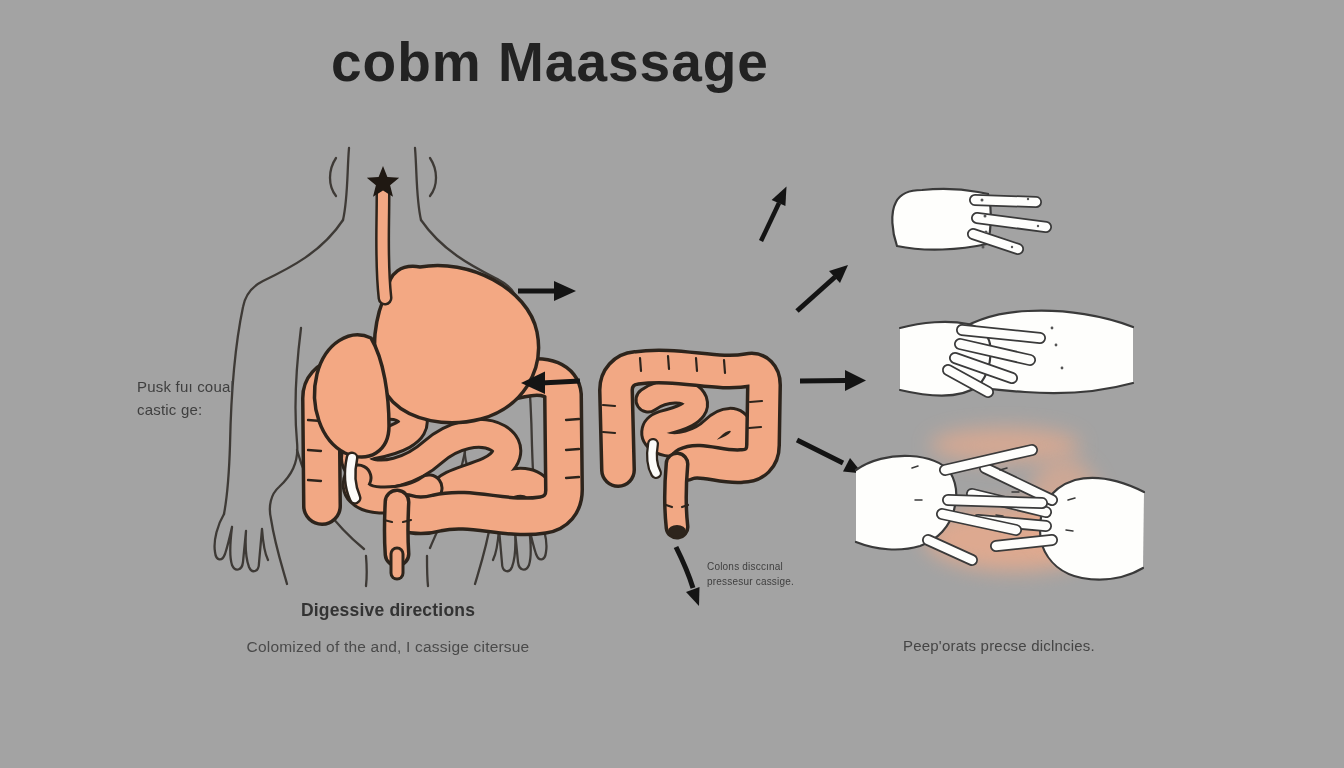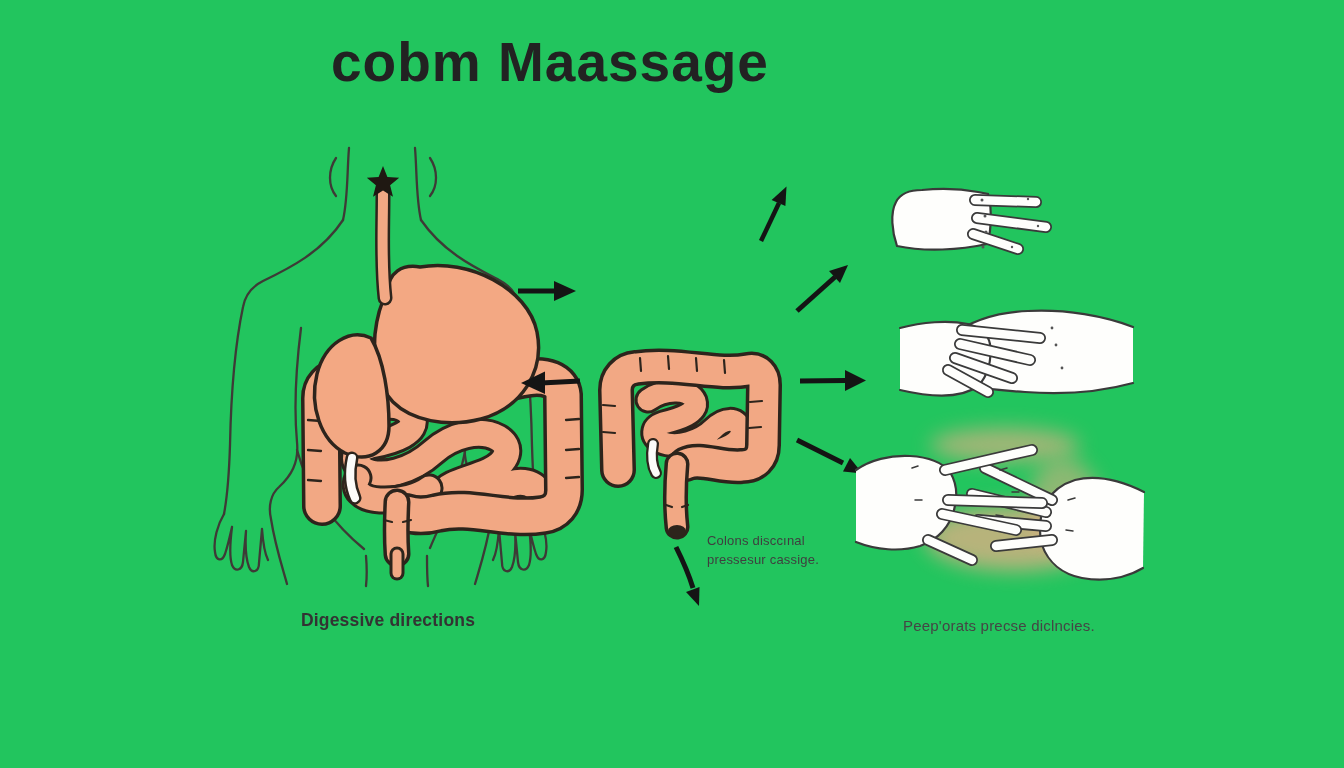--- a/index.html
+++ b/index.html
@@ -1,30 +1,30 @@
 <!DOCTYPE html>
 <html><head>
 <meta charset="utf-8">
 <style>
   html,body{margin:0;padding:0;background:#FDFDFB;}
   .stage{
-    position:relative;width:1344px;height:768px;background:#22c55e;
+    position:relative;width:1344px;height:768px;background:#a3a3a3;
     overflow:hidden;font-family:"Liberation Sans",sans-serif;
   }
   .txt{position:absolute;color:#3F3F3F;letter-spacing:.2px;}
   .title{
     position:absolute;left:280px;top:30px;width:540px;text-align:center;
     font-size:55px;font-weight:700;color:#1F1F1F;letter-spacing:1px;color:#222;
   }
   .side-label{left:137px;top:376px;font-size:15px;line-height:1.5;}
-  .colon-label{left:707px;top:532px;font-size:13px;line-height:1.45;}
+  .colon-label{left:707px;top:560px;font-size:10px;line-height:1.45;}
   .caption-wrap{left:208px;top:600px;width:360px;text-align:center;}
-  .caption-heading{font-size:17.5px;font-weight:700;color:#333;margin-bottom:14px;margin-top:10px;}
+  .caption-heading{font-size:17.5px;font-weight:700;color:#333;margin-bottom:14px;}
   .caption-line{font-size:15.5px;color:#4A4A4A;line-height:1.55;}
-  .right-caption{left:903px;top:617px;font-size:15px;color:#454545;}
+  .right-caption{left:903px;top:637px;font-size:15px;color:#454545;}
   .glow{position:absolute;border-radius:50%;background:#F6AC88;filter:blur(10px);}
   svg.layer{position:absolute;left:0;top:0;}
 </style>
 </head>
 <body>
 
 <div class="stage">
 
   <div class="glow" style="left:930px;top:428px;width:150px;height:34px;opacity:.6;"></div>
   <div class="glow" style="left:925px;top:505px;width:180px;height:66px;opacity:.7;"></div>
@@ -215,25 +215,30 @@
           <path d="M945,470 L1032,450" stroke="#FEFEFC" stroke-width="8.5"></path>
       </g>
       <g stroke="#3A3A3A" stroke-width="1.5">
         <path d="M1000,470 L1007,468 M1012,492 L1019,492 M996,515 L1003,516 M1068,500 L1075,498 M1066,530 L1073,531 M912,468 L918,466 M915,500 L922,500"></path>
       </g>
     </g>
   </svg>
 
   <div class="title">cobm Maassage</div>
 
+  <div class="txt side-label">
+    <div>Pusk fuı coual</div>
+    <div>castic ge:</div>
+  </div>
 
   <div class="txt colon-label">
     <div>Colons disccınal</div>
     <div>pressesur cassige.</div>
   </div>
 
   <div class="txt caption-wrap">
     <div class="caption-heading">Digessive directions</div>
+    <div class="caption-line">Colomized of the and, I cassige citersue</div>
   </div>
 
   <div class="txt right-caption">Peep'orats precse diclncies.</div>
 
 </div>
 
 </body></html>

